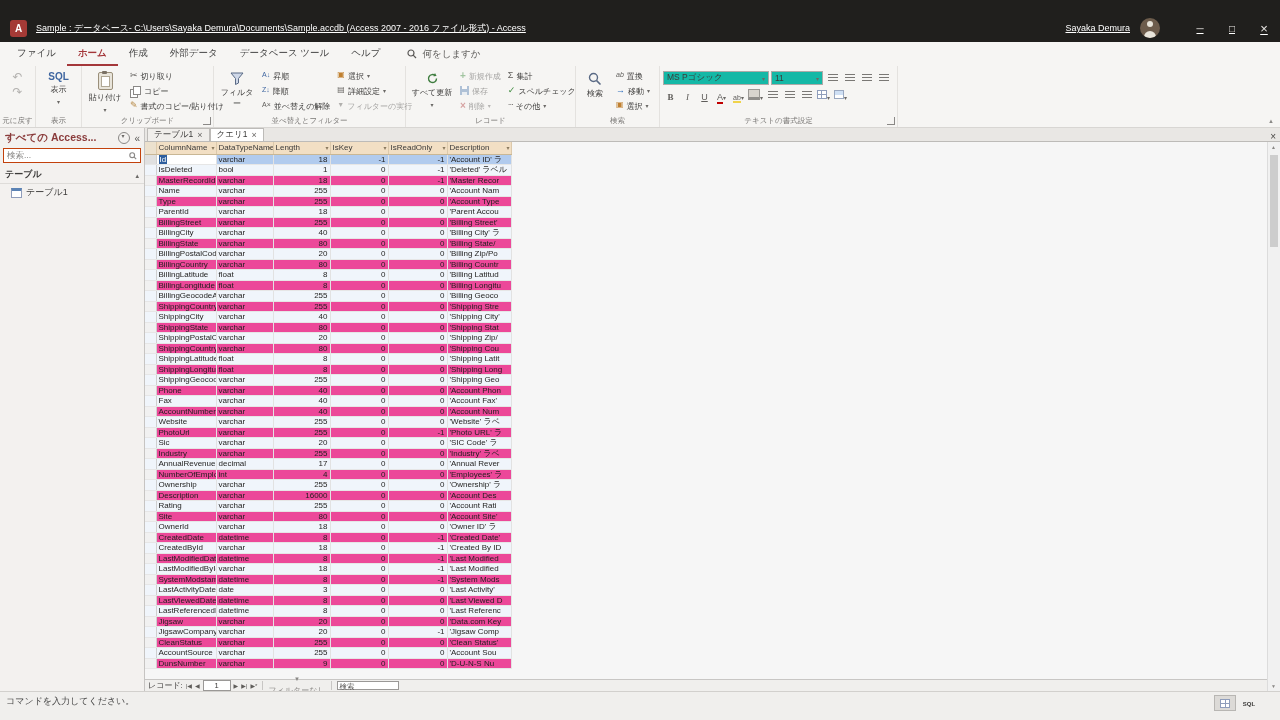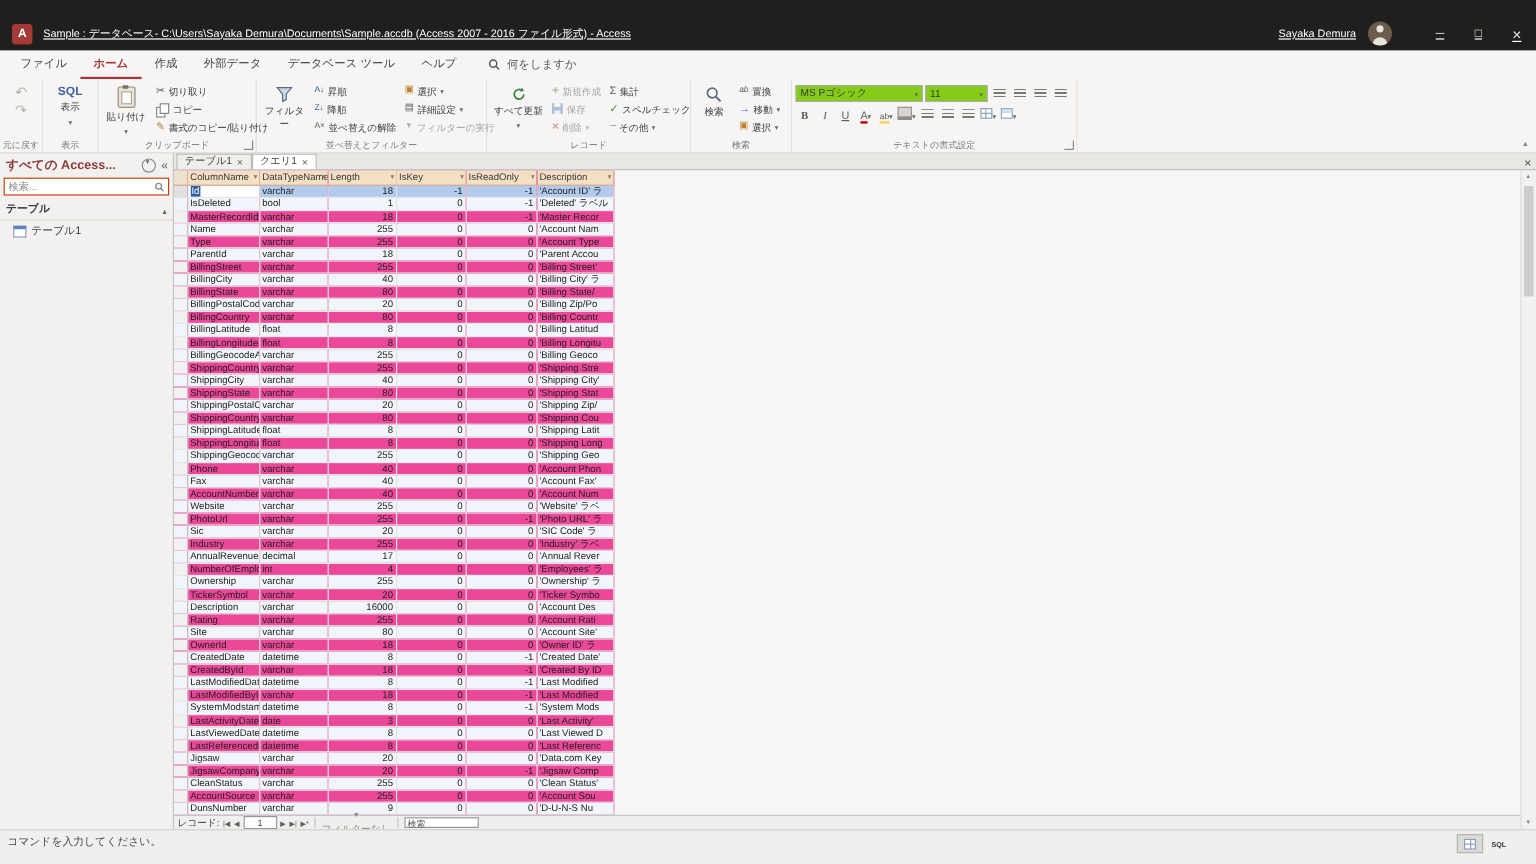--- a/index.html
+++ b/index.html
@@ -67,21 +67,21 @@
   .i-newrec2::before{content:"+";font-weight:bold;color:#3c8a3c;font-size:10px;}
   .i-save{width:9px;height:9px;background:#5b83b5;position:relative;}
   .i-save::before{content:"";position:absolute;left:2px;top:0;width:5px;height:3px;background:#fff;}
   .i-save::after{content:"";position:absolute;left:2px;bottom:0;width:5px;height:3px;background:#dce6f2;}
   .i-delete::before{content:"×";color:#b04040;font-size:10px;font-weight:bold;}
   .i-sum::before{content:"Σ";font-size:9px;}
   .i-spell::before{content:"✓";font-size:9px;color:#3c8a3c;}
   .i-more::before{content:"···";font-size:8px;letter-spacing:-1px;}
   .i-replace::before{content:"ab";font-size:7px;font-style:italic;}
   .i-goto::before{content:"→";font-size:9px;color:#2f6fbe;}
-  .combo{display:flex;align-items:center;background:#84cc16;border:1px solid #acaaa8;height:14px;font-size:8.5px;
+  .combo{display:flex;align-items:center;background:#14b8a6;border:1px solid #acaaa8;height:14px;font-size:8.5px;
          color:#3b3a39;padding:0 3px;box-sizing:border-box;gap:3px;}
   .combo .cval{white-space:nowrap;overflow:hidden;flex:1;}
   .tfrow{display:flex;align-items:center;gap:2px;}
   .tf{display:flex;flex-direction:column;gap:3px;padding-top:3px;}
   .tbtn{width:15px;height:13px;display:flex;align-items:center;justify-content:center;flex:none;}
   .i-bold::before{content:"B";font-weight:bold;font-size:9px;font-family:"Liberation Serif",serif;}
   .i-italic::before{content:"I";font-style:italic;font-size:9px;font-family:"Liberation Serif",serif;}
   .i-underline::before{content:"U";font-size:9px;text-decoration:underline;}
   .i-fontcolor::before{content:"A";font-size:9px;border-bottom:2px solid #c00000;}
   .i-highlight::before{content:"ab";font-size:7px;border-bottom:2px solid #f0d34a;}
@@ -777,29 +777,20 @@
             <td class="rowsel"></td>
             <td>Ownership</td>
             <td>varchar</td>
             <td class="num">255</td>
             <td class="num">0</td>
             <td class="num">0</td>
             <td>'Ownership' ラ</td>
           </tr>
           <tr>
             <td class="rowsel"></td>
-            <td>TickerSymbol</td>
-            <td>varchar</td>
-            <td class="num">20</td>
-            <td class="num">0</td>
-            <td class="num">0</td>
-            <td>'Ticker Symbo</td>
-          </tr>
-          <tr>
-            <td class="rowsel"></td>
             <td>Description</td>
             <td>varchar</td>
             <td class="num">16000</td>
             <td class="num">0</td>
             <td class="num">0</td>
             <td>'Account Des</td>
           </tr>
           <tr>
             <td class="rowsel"></td>
             <td>Rating</td>

